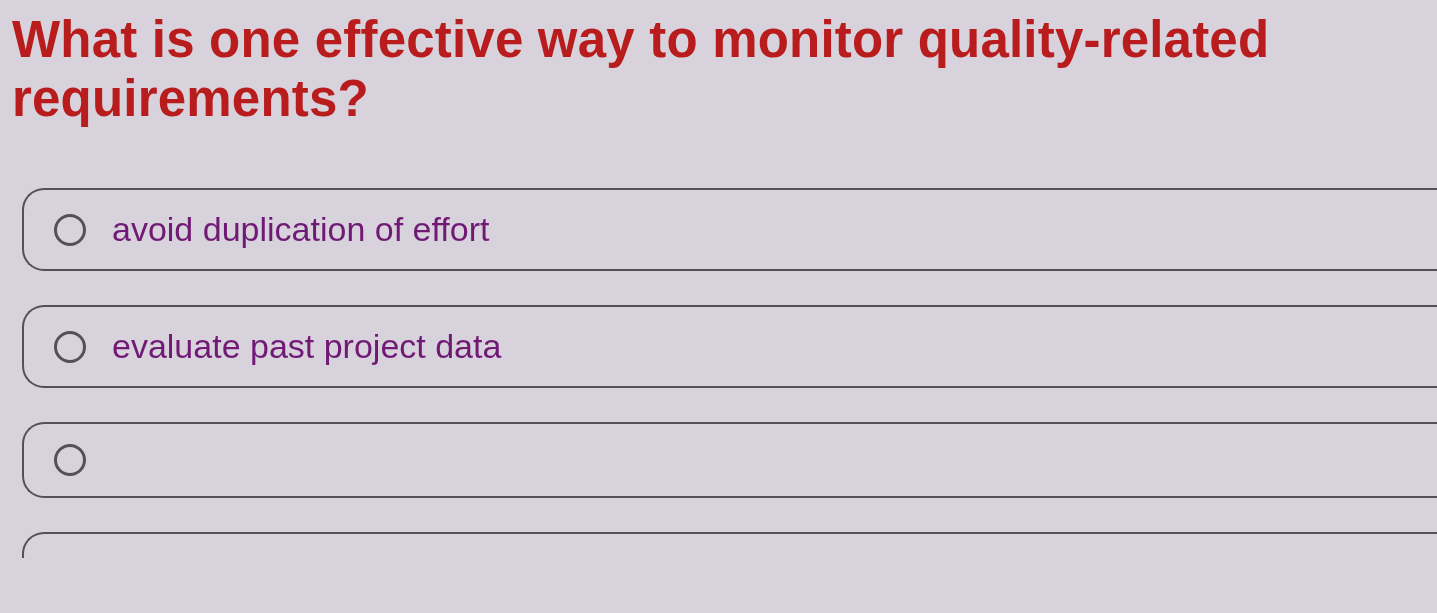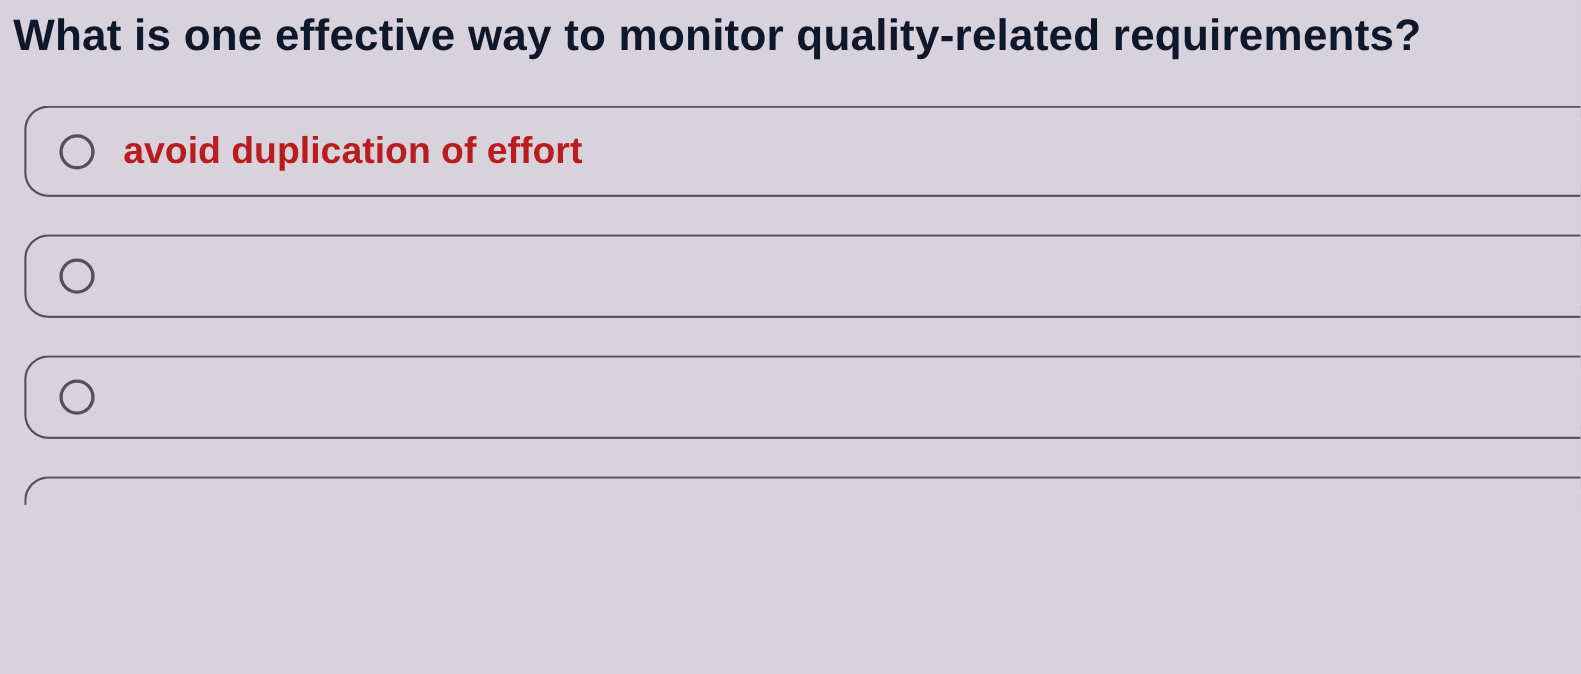--- a/index.html
+++ b/index.html
@@ -10,24 +10,24 @@
     overflow: hidden;
     font-family: "Segoe UI", Arial, sans-serif;
     background: #d7d2db;
     color: #3a3840;
   }
   .wrap {
     padding: 10px 0 0 12px;
     box-sizing: border-box;
   }
   .question {
-    font-size: 40px;
+    font-size: 51px;
     font-weight: 600;
-    color: #0f172a;
-    margin: 0 0 41px 0;
+    color: #b91c1c;
+    margin: 0 0 60px 0;
     letter-spacing: 0.2px;
   }
   .option {
     display: flex;
     align-items: center;
     border: 2.5px solid #555058;
     border-right: none;
     border-top-left-radius: 22px;
     border-bottom-left-radius: 22px;
     padding: 20px 10px 20px 30px;
@@ -42,22 +42,22 @@
     height: 32px;
     border: 3px solid #555058;
     border-radius: 50%;
     flex: 0 0 auto;
     box-sizing: border-box;
     margin-right: 26px;
     background: transparent;
   }
   .option .label {
     font-size: 34px;
-    color: #b91c1c;
-    font-weight: 700;
+    color: #701a75;
+    font-weight: 400;
   }
   .option.partial {
     margin-bottom: 0;
     height: 26px;
     padding-top: 0;
     padding-bottom: 0;
     border-bottom: none;
     border-bottom-left-radius: 0;
     align-items: flex-start;
     overflow: hidden;
@@ -69,20 +69,21 @@
 <div class="wrap">
   <h1 class="question">What is one effective way to monitor quality-related requirements?</h1>
 
   <div class="option">
     <span class="radio"></span>
     <span class="label">avoid duplication of effort</span>
   </div>
 
   <div class="option">
     <span class="radio"></span>
+    <span class="label">evaluate past project data</span>
   </div>
 
   <div class="option">
     <span class="radio"></span>
   </div>
 
   <div class="option partial"></div>
 </div>
 
 </body></html>

